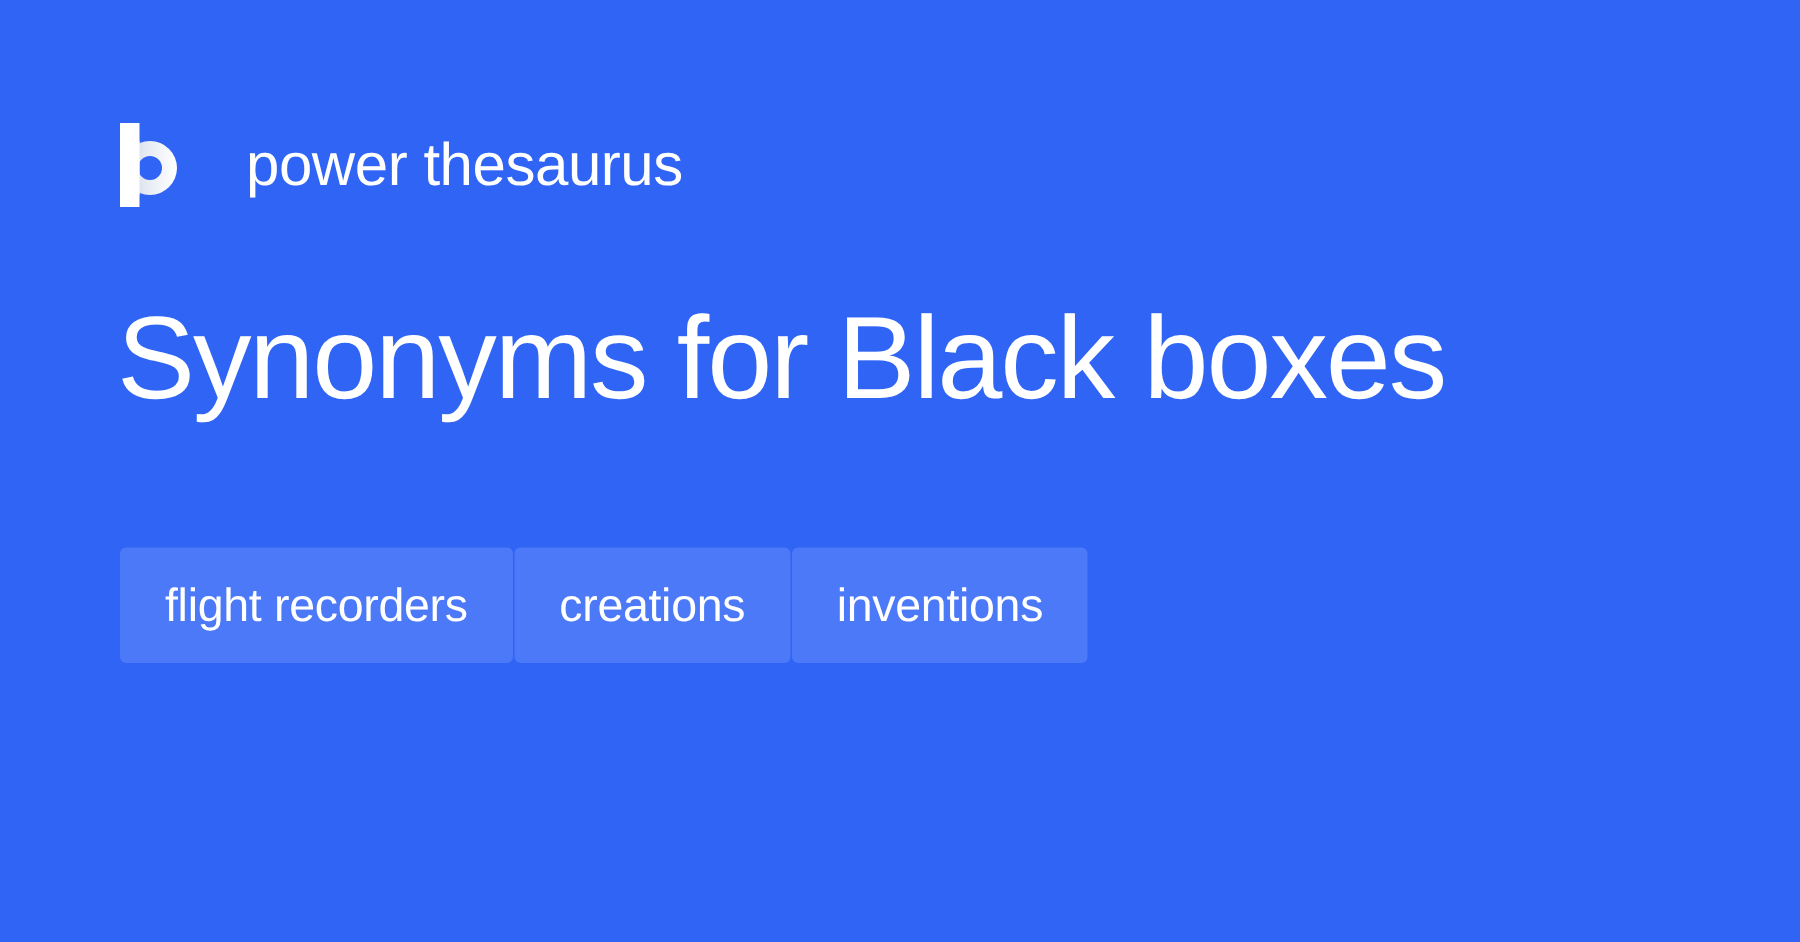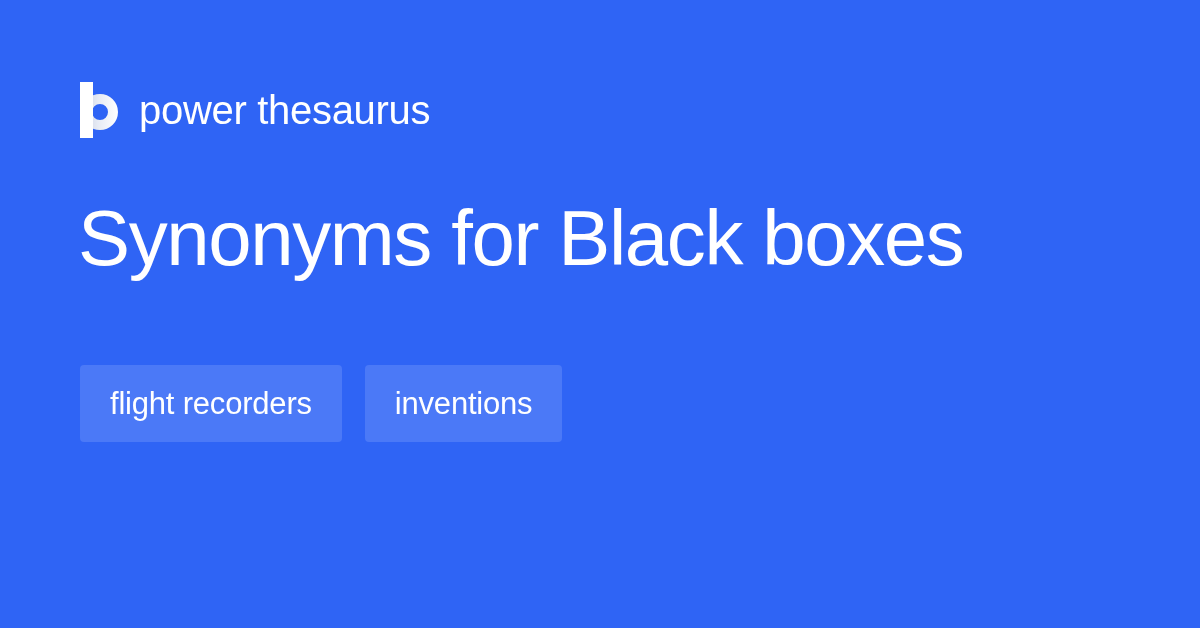--- a/index.html
+++ b/index.html
@@ -18,21 +18,21 @@
     position: relative;
   }
 
   
   .brand {
     position: absolute;
     left: 80px;
     top: 82px;
     display: flex;
     align-items: center;
-    gap: 11px;
+    gap: 36px;
   }
 
   .logo-mark {
     width: 48px;
     height: 56px;
     display: block;
     flex: 0 0 auto;
   }
 
   .brand-name {
@@ -58,21 +58,21 @@
   }
 
   
   .chips {
     position: absolute;
     left: 80px;
     top: 365px;
     width: 1050px;
     display: flex;
     flex-wrap: wrap;
-    gap: 19px 23px;
+    gap: 19px 1px;
   }
 
   .chip {
     background: #4b79f7;
     border-radius: 4px;
     height: 77px;
     padding: 0 30px;
     display: flex;
     align-items: center;
     justify-content: center;
@@ -107,14 +107,15 @@
       <rect x="0" y="12" width="13" height="36" fill="#ffffff"></rect>
     </svg>
   </span>
   <span class="brand-name">power thesaurus</span>
 </div>
 
 <h1 class="page-title">Synonyms for Black boxes</h1>
 
 <div class="chips">
   <span class="chip">flight recorders</span>
+  <span class="chip">creations</span>
   <span class="chip">inventions</span>
 </div>
 
 </body></html>

